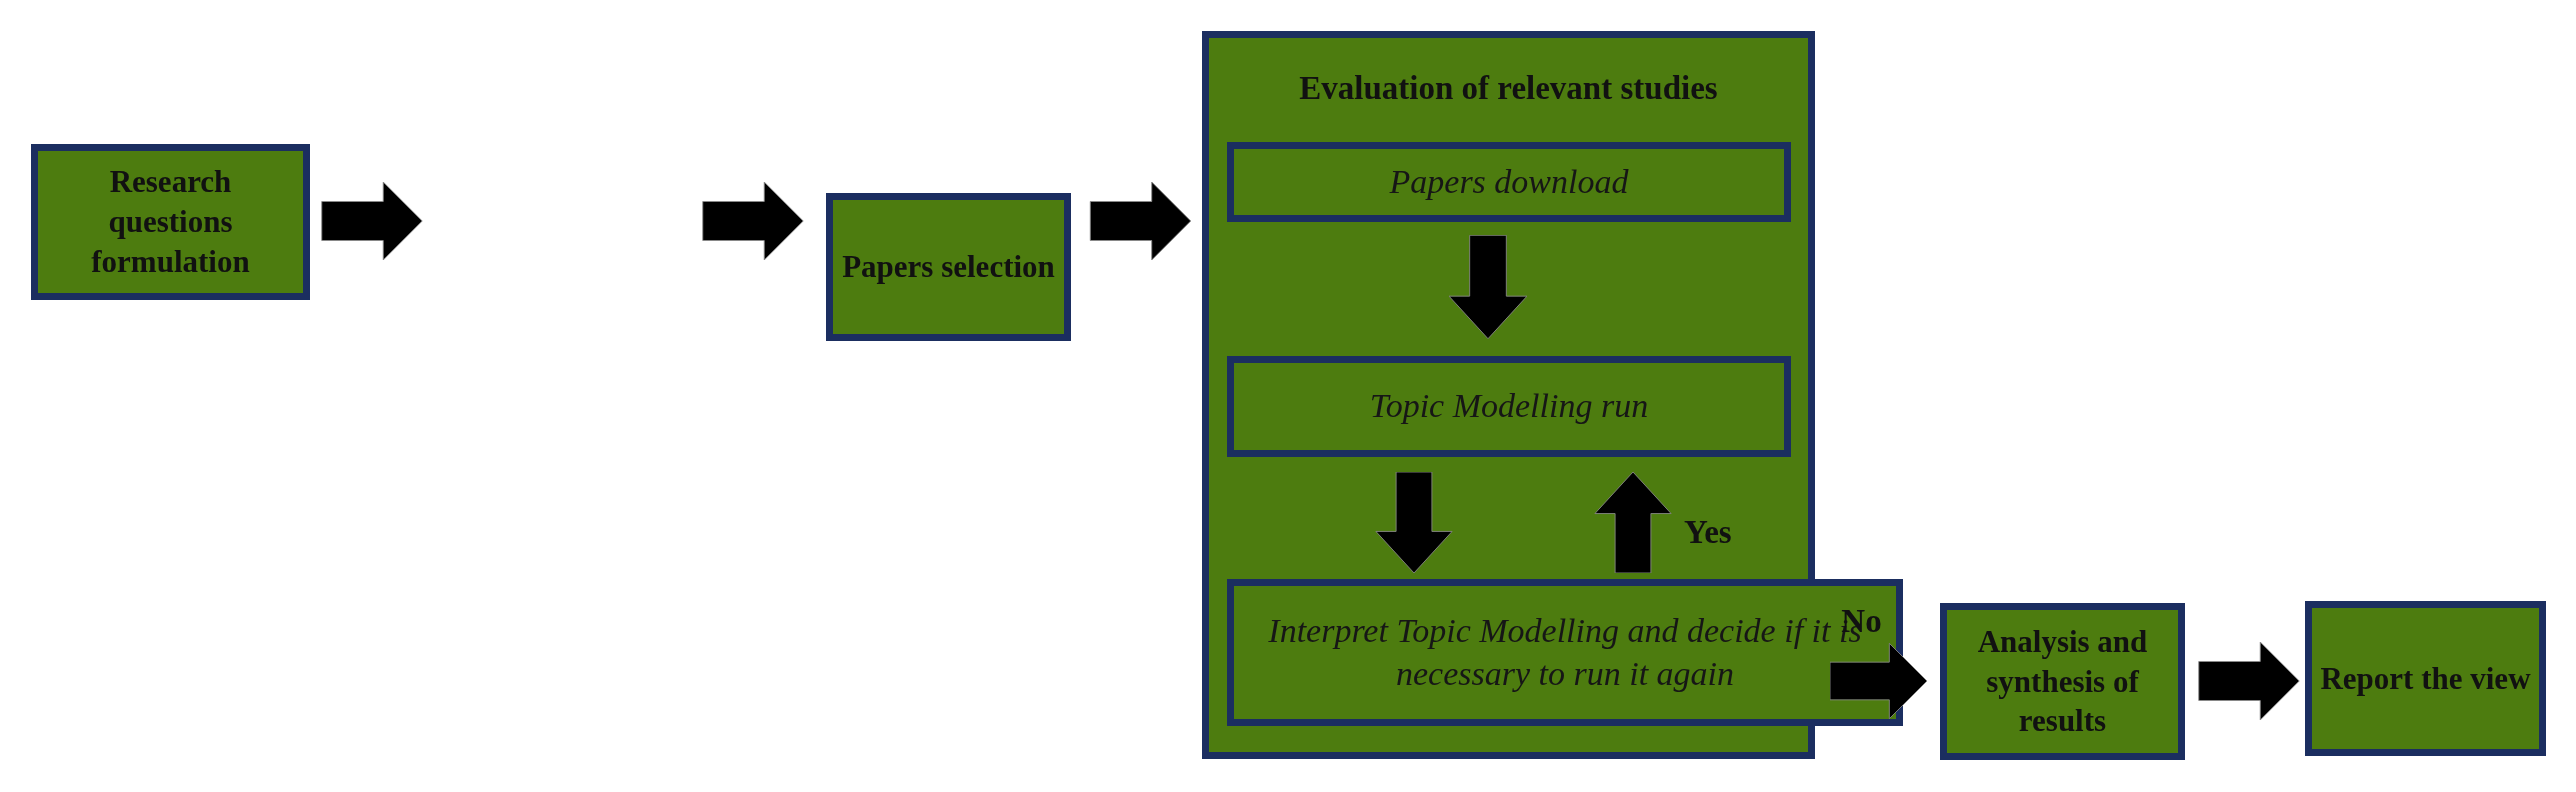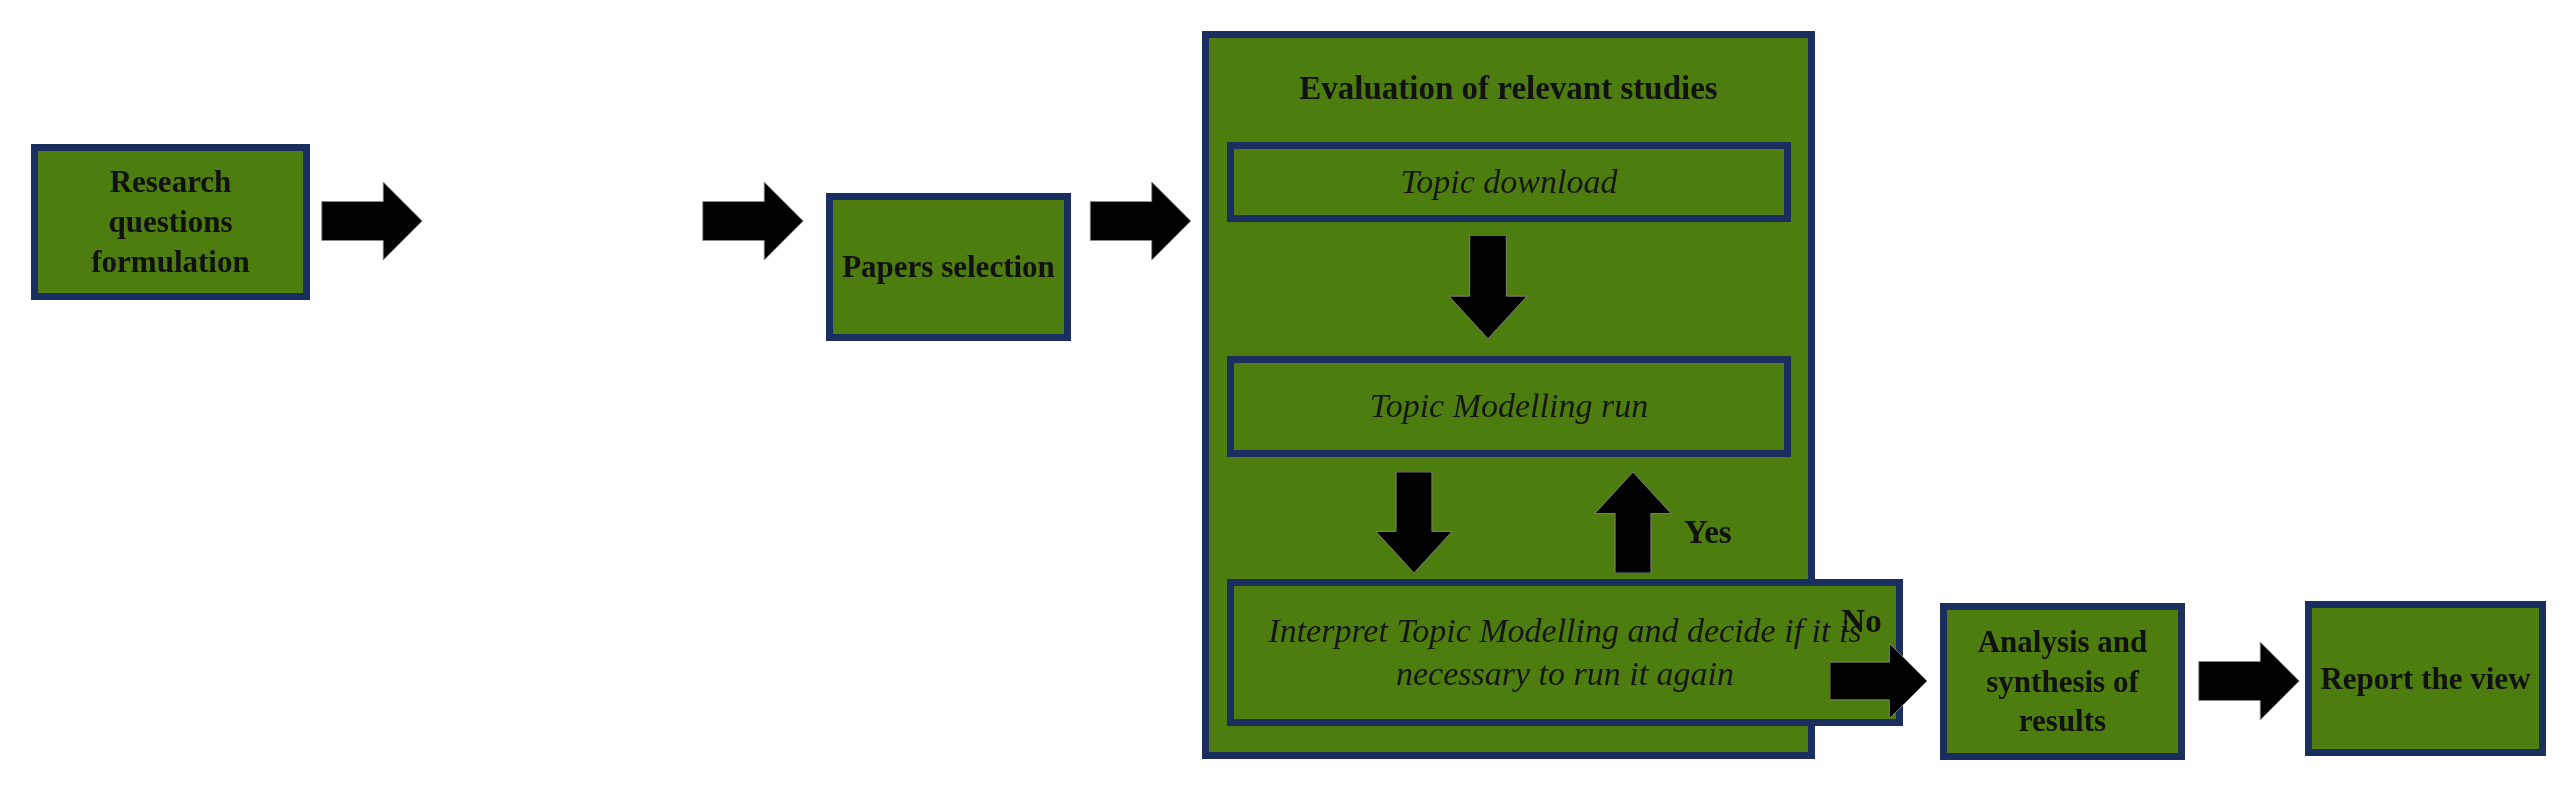--- a/index.html
+++ b/index.html
@@ -94,21 +94,21 @@
 
   <svg class="arrow" style="left:1088px; top:182px;" width="105" height="78" viewBox="0 0 170 132">
     <polygon points="0,33 104,33 104,0 170,66 104,132 104,99 0,99"></polygon>
   </svg>
 
   <div class="box" style="left:1202px; top:31px; width:613px; height:728px; display:block;">
 
     <div class="container-title">Evaluation of relevant studies</div>
 
     <div class="box" style="left:18px; top:104px; width:564px; height:80px;">
-      <div class="italic-label">Topic download</div>
+      <div class="italic-label">Papers download</div>
     </div>
 
     <svg class="arrow" style="left:240px; top:197px;" width="78" height="104" viewBox="0 0 132 175">
       <polygon points="35,0 97,0 97,103 132,103 66,175 0,103 35,103"></polygon>
     </svg>
 
     <div class="box" style="left:18px; top:318px; width:564px; height:101px;">
       <div class="italic-label">Topic Modelling run</div>
     </div>
 

